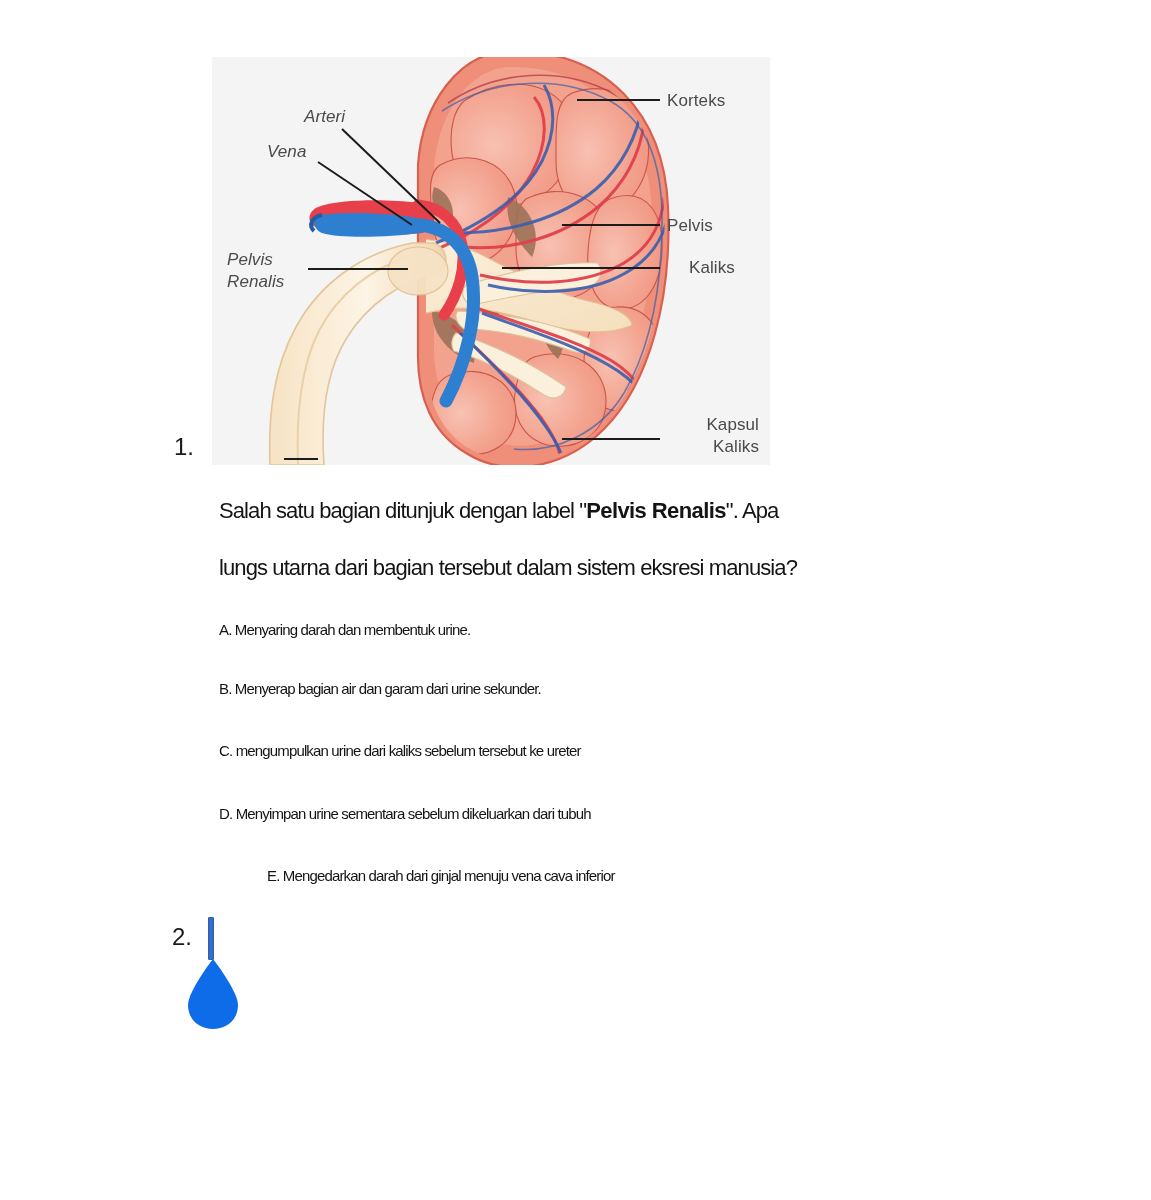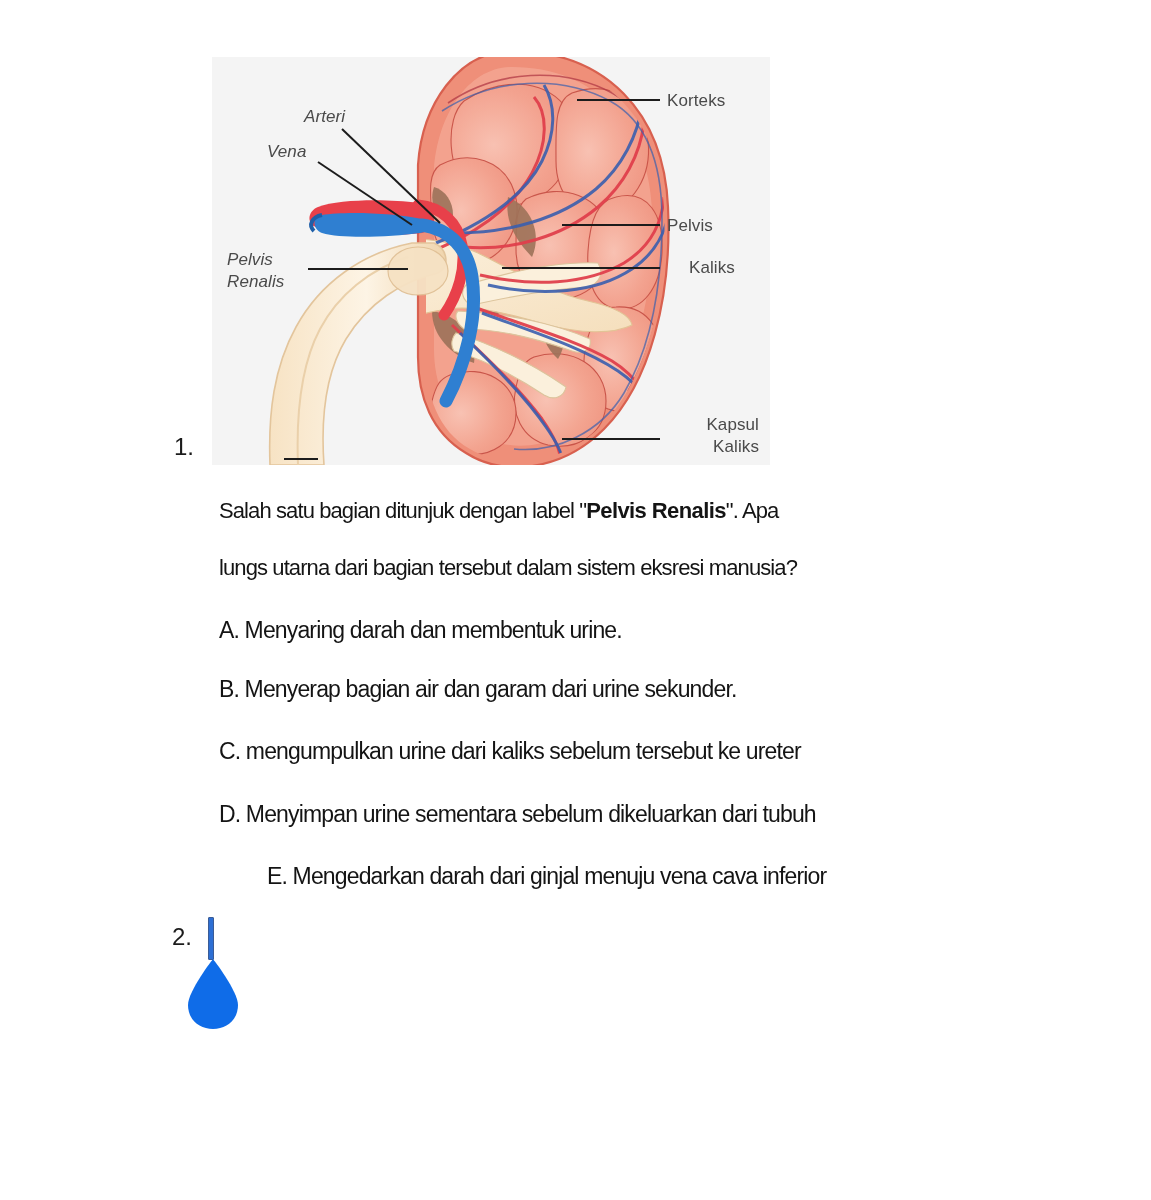--- a/index.html
+++ b/index.html
@@ -76,21 +76,21 @@
     white-space: nowrap;
   }
   .qtext b { font-weight: bold; letter-spacing: -0.6px; }
   #q1-line1 { top: 496px; }
   #q1-line2 { top: 553px; }
 
   .opt {
     position: absolute;
     left: 219px;
     font-family: "Liberation Sans", sans-serif;
-    font-size: 23px;
+    font-size: 15px;
     line-height: 28px;
     color: #141414;
     letter-spacing: -0.85px;
     white-space: nowrap;
   }
   #opt-a { top: 616px; }
   #opt-b { top: 675px; }
   #opt-c { top: 737px; }
   #opt-d { top: 800px; }
   #opt-e { top: 862px; margin-left: 48px; }

